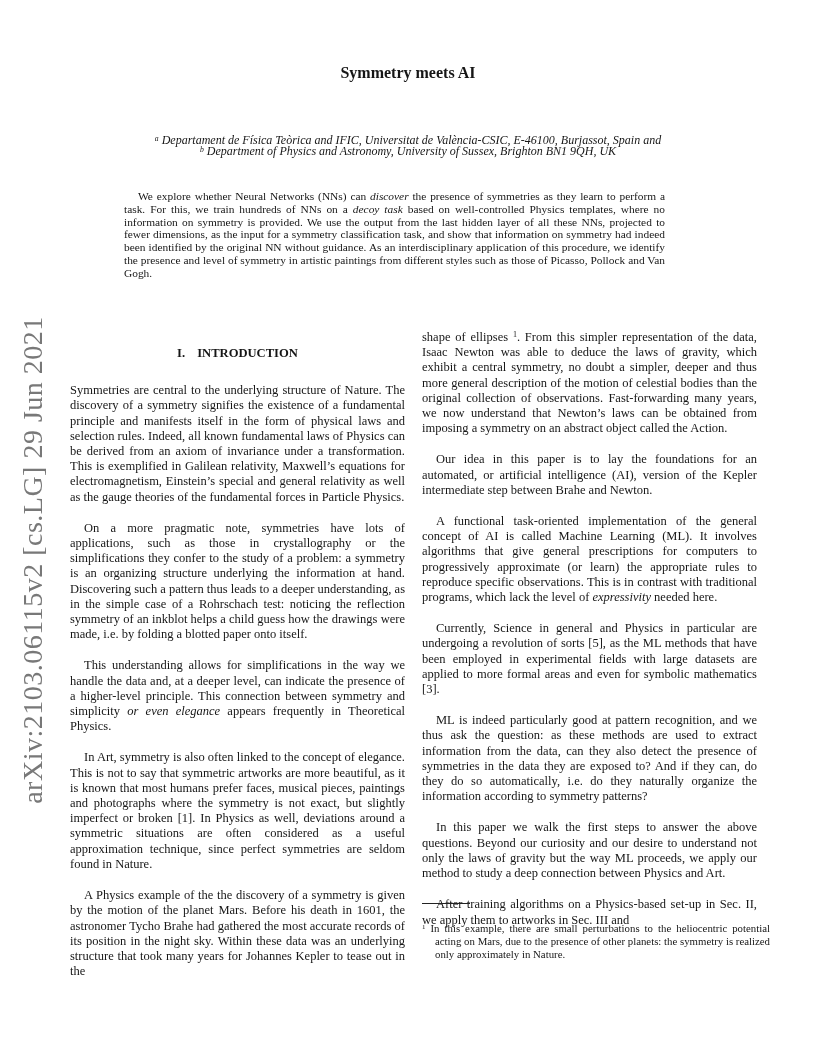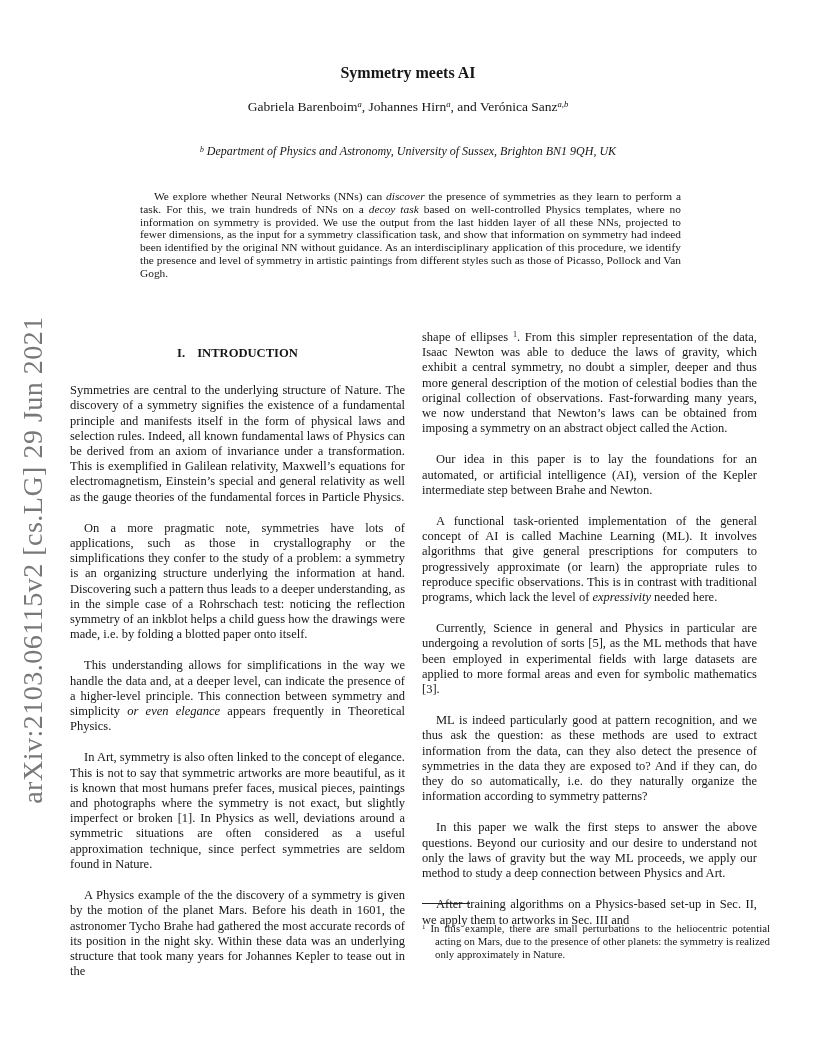--- a/index.html
+++ b/index.html
@@ -40,21 +40,21 @@
     position: absolute;
     left: 0; right: 0;
     text-align: center;
     font-style: italic;
     font-size: 12px;
   }
   .affil-a { top: 133px; }
   .affil-b { top: 144px; }
   .abstract {
     position: absolute;
-    top: 190px; left: 140px; width: 541px;
+    top: 190px; left: 124px; width: 541px;
     font-size: 11.4px;
     line-height: 12.8px;
     text-align: justify;
     text-indent: 14px;
   }
   .col {
     position: absolute;
     top: 314px;
     width: 335px;
     font-size: 12.5px;
@@ -99,22 +99,22 @@
 </style>
 </head>
 <body>
 
 <div class="page">
 
   <div class="watermark">arXiv:2103.06115v2  [cs.LG]  29 Jun 2021</div>
 
   <div class="title">Symmetry meets AI</div>
 
-  <div class="authors"><span>Gabriela Barenboim</span><sup class="it">a</sup><span>, Johannes Hirn</span><sup class="it">a</sup><span>, and Verónica Sanz</span><sup class="it">a,b</sup></div>
 
+  <div class="affil-a"><sup class="it">a</sup><span class="it"> Departament de Física Teòrica and IFIC, Universitat de València-CSIC, E-46100, Burjassot, Spain and</span></div>
 
   <div class="affil-b"><sup class="it">b</sup><span class="it"> Department of Physics and Astronomy, University of Sussex, Brighton BN1 9QH, UK</span></div>
 
   <div class="abstract"><span>We explore whether Neural Networks (NNs) can </span><span class="it">discover</span><span> the presence of symmetries as they learn to perform a task. For this, we train hundreds of NNs on a </span><span class="it">decoy task</span><span> based on well-controlled Physics templates, where no information on symmetry is provided. We use the output from the last hidden layer of all these NNs, projected to fewer dimensions, as the input for a symmetry classification task, and show that information on symmetry had indeed been identified by the original NN without guidance. As an interdisciplinary application of this procedure, we identify the presence and level of symmetry in artistic paintings from different styles such as those of Picasso, Pollock and Van Gogh.</span></div>
 
   <div class="col col-left">
     <div class="sec-heading">
       <span>I.</span><span class="sec-gap"></span><span>INTRODUCTION</span>
     </div>
     <div>

